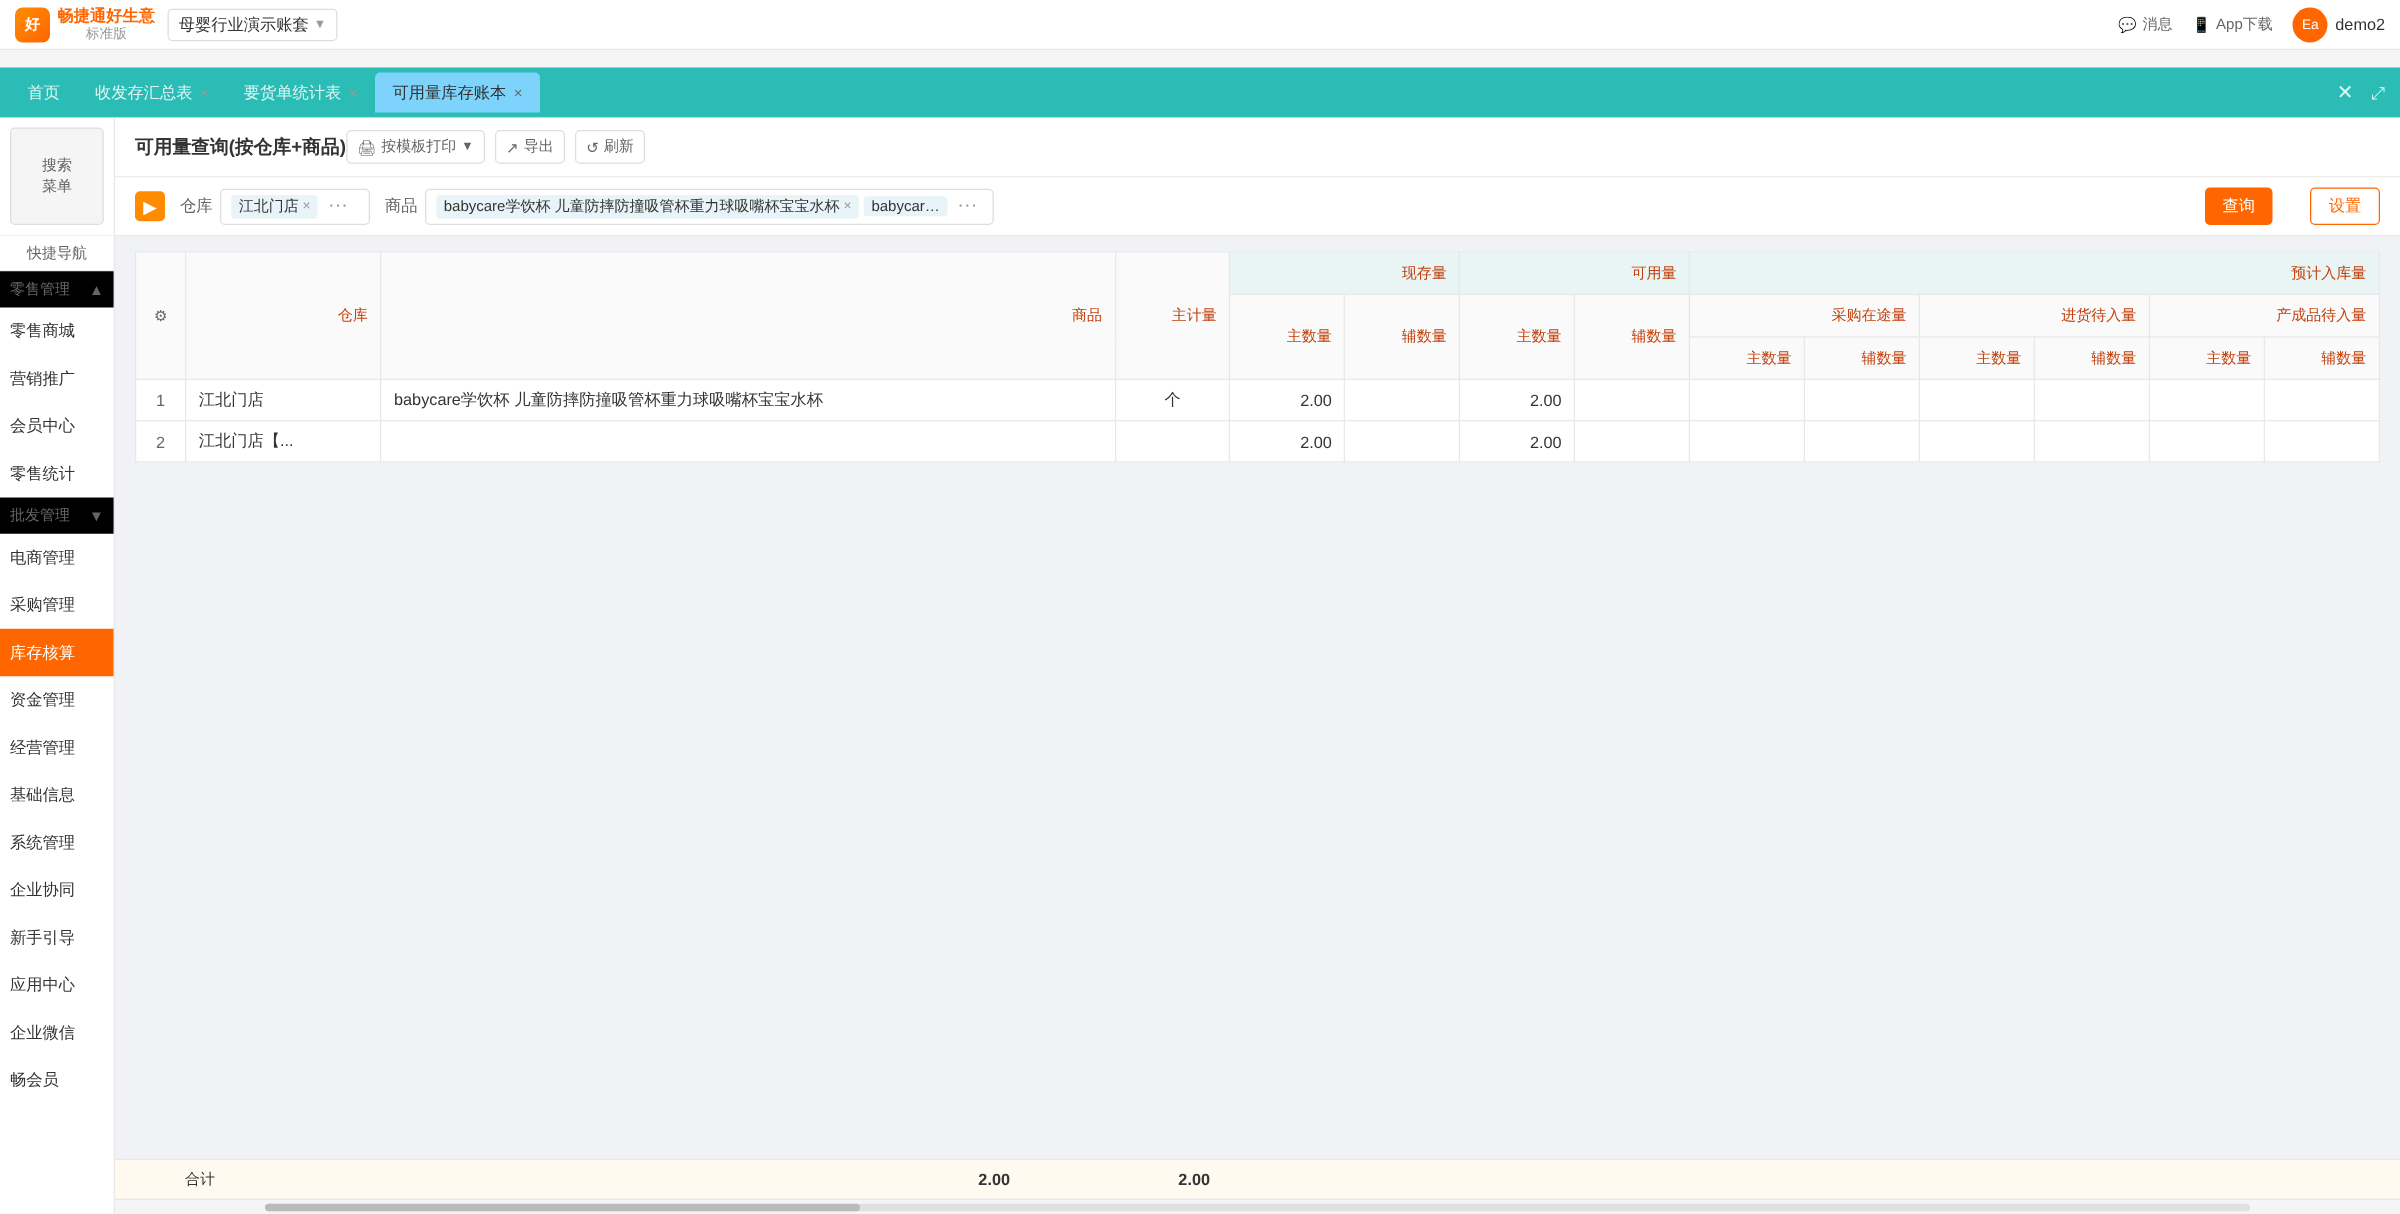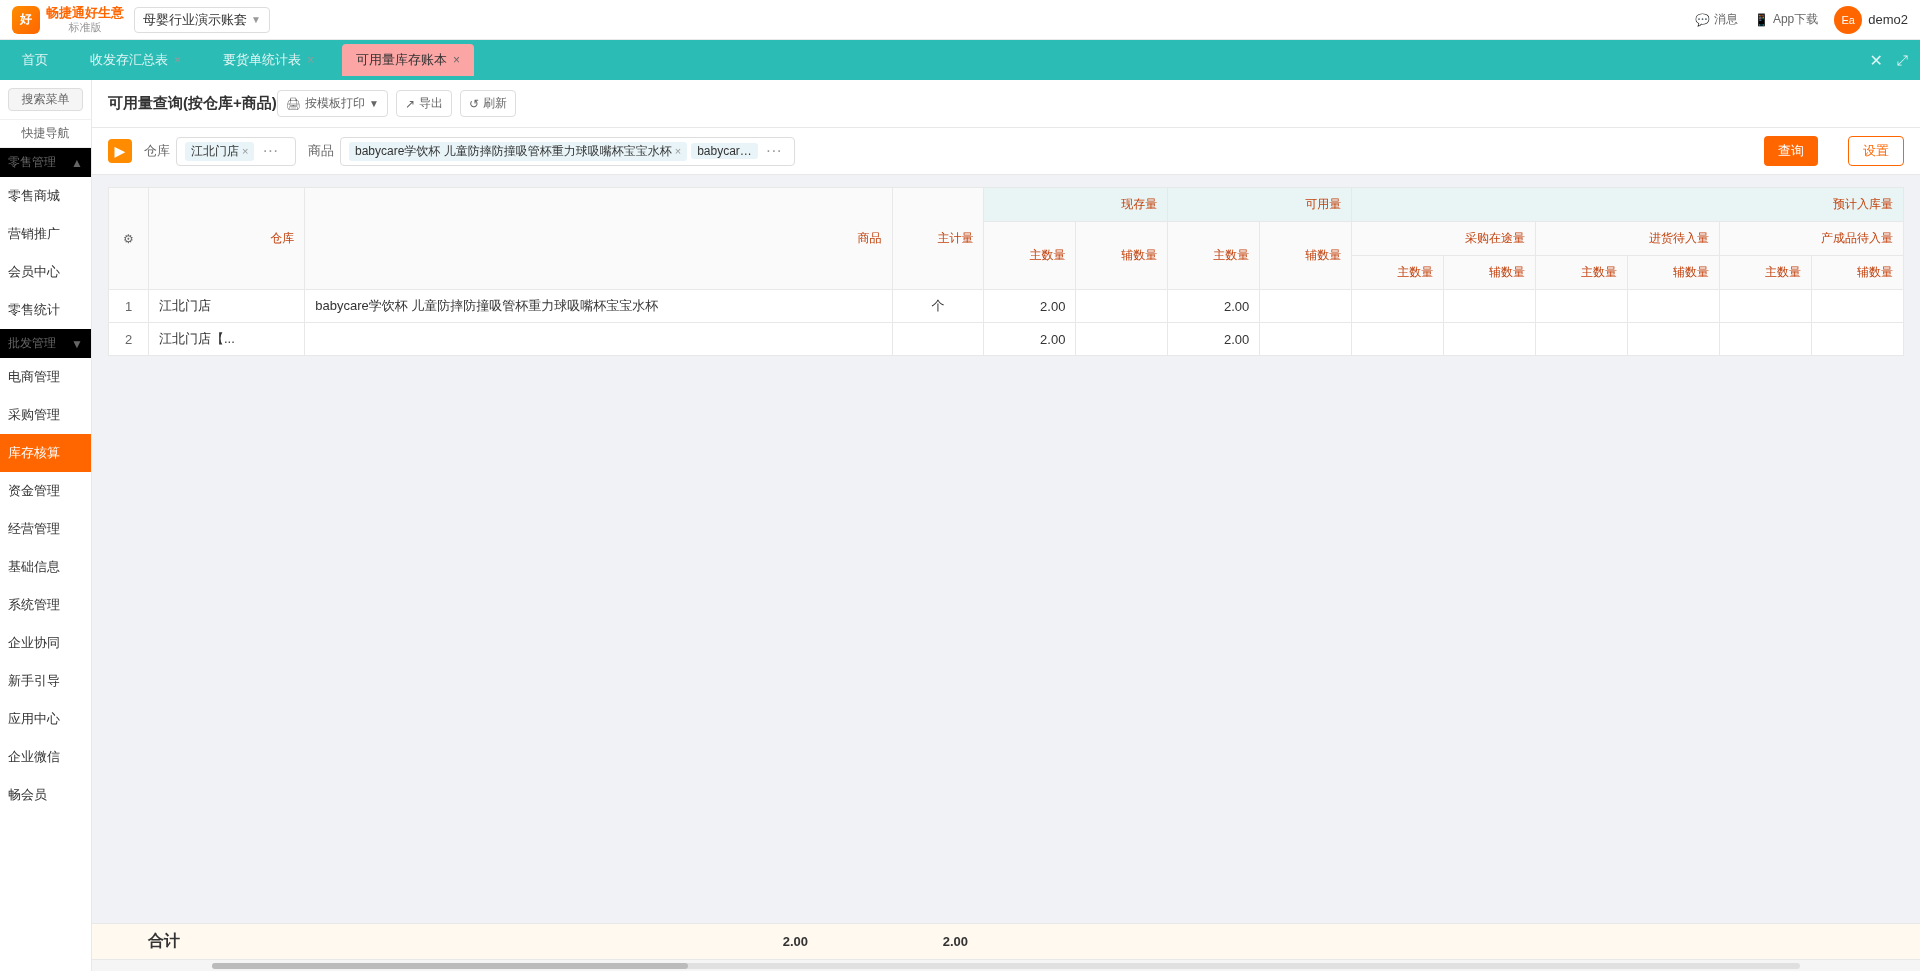--- a/index.html
+++ b/index.html
@@ -14,36 +14,36 @@
     .logo-text .main { color: #ff6600; font-weight: bold; font-size: 13px; }
     .logo-text .sub { font-size: 11px; color: #999; text-align: center; }
     .industry-select { display: flex; align-items: center; gap: 4px; border: 1px solid #ddd; border-radius: 4px; padding: 3px 8px; font-size: 13px; color: #333; cursor: pointer; background: #fff; }
     .industry-select .arrow { color: #999; font-size: 10px; }
     .top-bar-right { display: flex; align-items: center; gap: 16px; }
     .top-bar-action { display: flex; align-items: center; gap: 4px; color: #666; font-size: 12px; cursor: pointer; }
     .user-avatar { width: 28px; height: 28px; border-radius: 50%; background: #ff6600; display: flex; align-items: center; justify-content: center; color: white; font-size: 11px; overflow: hidden; }
     .user-name { font-size: 13px; color: #333; cursor: pointer; }
 
     
-    .nav-tabs { background: #2bbdb5; height: 40px; display: flex; align-items: center; padding: 0 8px; flex-shrink: 0; gap: 14px; }
+    .nav-tabs { background: #2bbdb5; height: 40px; display: flex; align-items: center; padding: 0 8px; flex-shrink: 0; gap: 0; margin-top: 14px; }
     .nav-tab { height: 32px; padding: 0 14px; display: flex; align-items: center; gap: 6px; border-radius: 4px 4px 0 0; font-size: 13px; cursor: pointer; color: rgba(255,255,255,0.85); background: transparent; white-space: nowrap; }
-    .nav-tab.active { background: #fca5a5; color: #333; }
+    .nav-tab.active { background: #7dd3fc; color: #333; }
     .nav-tab .close-btn { font-size: 12px; color: #999; cursor: pointer; }
     .nav-tab.active .close-btn { color: #666; }
     .nav-tabs-right { margin-left: auto; display: flex; gap: 6px; }
     .nav-close-btn { background: none; border: none; color: rgba(255,255,255,0.85); font-size: 16px; cursor: pointer; padding: 4px; }
     .nav-expand-btn { background: none; border: none; color: rgba(255,255,255,0.85); font-size: 14px; cursor: pointer; padding: 4px; }
 
     
     .main-layout { display: flex; flex: 1; overflow: hidden; }
 
     
     .sidebar { width: 92px; background: #fff; border-right: 1px solid #e8e8e8; flex-shrink: 0; display: flex; flex-direction: column; overflow-y: auto; }
     .sidebar-search { padding: 8px; border-bottom: 1px solid #f0f0f0; }
-    .sidebar-search-btn { width: 100%; padding: 2px; background: #f5f5f5; border: 1px solid #ddd; border-radius: 4px; font-size: 12px; color: #666; cursor: pointer; text-align: center; }
+    .sidebar-search-btn { width: 100%; padding: 21px; background: #f5f5f5; border: 1px solid #ddd; border-radius: 4px; font-size: 12px; color: #666; cursor: pointer; text-align: center; }
     .sidebar-nav-btn { padding: 5px 8px; font-size: 12px; color: #666; cursor: pointer; text-align: center; border-bottom: 1px solid #f0f0f0; }
     .sidebar-section { padding: 0; }
     .sidebar-item { padding: 10px 8px; font-size: 13px; color: #333; cursor: pointer; text-align: center; display: flex; align-items: center; justify-content: space-between; }
     .sidebar-item.active { background: #ff6600; color: #fff; }
     .sidebar-group-label { padding: 6px 8px; font-size: 12px; color: #666; background: #000000; display: flex; align-items: center; justify-content: space-between; cursor: pointer; text-align: right; }
 
     
     .content-area { flex: 1; display: flex; flex-direction: column; overflow: hidden; background: #f0f2f5; }
 
     
@@ -323,21 +323,21 @@
     </tr>
           </tbody>
       </table>
     </div>
 
     <div style="background:#fff9f0;border-top:1px solid #e8e8e8;display:flex;align-items:center;padding:7px 16px;flex-shrink:0;">
       <table style="width:100%;border-collapse:collapse;">
         <tbody>
             <tr>
           <td style="width:40px;border:none;"></td>
-          <td style="width:100px;font-weight:bold;font-size:16px;border:none;">合计</td>
+          <td style="width:100px;font-weight:normal;font-size:12px;border:none;">合计</td>
           <td style="width:400px;border:none;"></td>
           <td style="width:80px;border:none;"></td>
           <td style="width:80px;text-align:right;font-weight:bold;border:none;">2.00</td>
           <td style="width:80px;border:none;"></td>
           <td style="width:80px;text-align:right;font-weight:bold;border:none;">2.00</td>
           <td style="border:none;"></td>
         </tr>
       </tbody>
         </table>
     </div>

